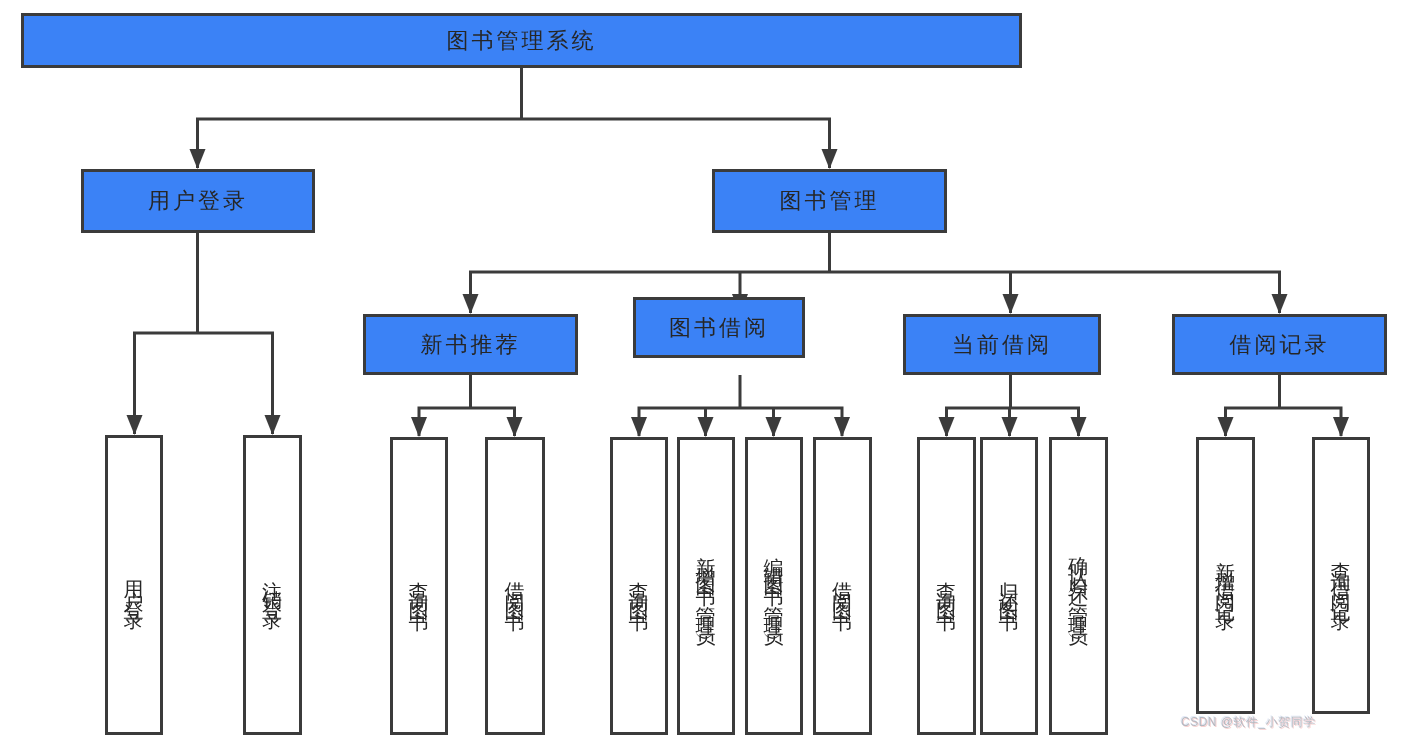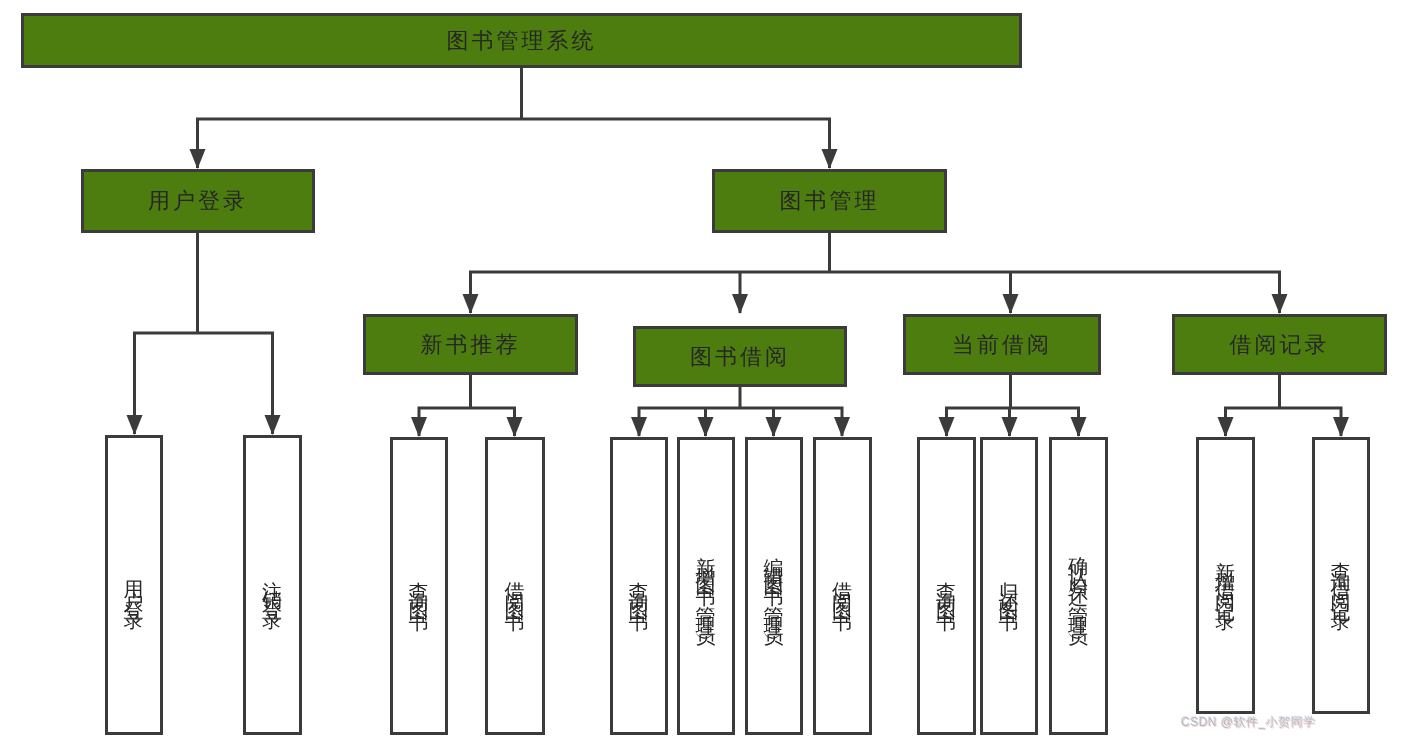--- a/index.html
+++ b/index.html
@@ -9,21 +9,21 @@
     background:#ffffff;
     font-family:"Liberation Sans","DejaVu Sans",sans-serif;
     color:#262626;
     overflow:hidden;
   }
   .wires{position:absolute;left:0;top:0;width:1405px;height:747px;}
   .wires path{stroke:#3b3b3b;stroke-width:3;fill:none;}
   .wires polygon{fill:#3b3b3b;stroke:none;}
   .hbox{
     position:absolute;box-sizing:border-box;
-    border:3px solid #3b3b3b;background:#4d7c0f;
+    border:3px solid #3b3b3b;background:#3b82f6;
     display:flex;align-items:center;justify-content:center;
     font-size:22px;letter-spacing:3px;
     white-space:nowrap;
   }
   .vbox{
     position:absolute;box-sizing:border-box;
     border:3px solid #3b3b3b;background:#ffffff;
     display:flex;align-items:center;justify-content:center;
   }
   .vbox .vtext{
@@ -103,21 +103,21 @@
   <div class="hbox" style="left:81px;top:169px;width:234px;height:64px;">
     <span>用户登录</span>
   </div>
   <div class="hbox" style="left:712px;top:169px;width:235px;height:64px;">
     <span>图书管理</span>
   </div>
 
   <div class="hbox" style="left:363px;top:314px;width:215px;height:61px;">
     <span>新书推荐</span>
   </div>
-  <div class="hbox" style="left:633px;top:326px;width:214px;height:61px;">
+  <div class="hbox" style="left:633px;top:297px;width:172px;height:61px;">
     <span>图书借阅</span>
   </div>
   <div class="hbox" style="left:903px;top:314px;width:198px;height:61px;">
     <span>当前借阅</span>
   </div>
   <div class="hbox" style="left:1172px;top:314px;width:215px;height:61px;">
     <span>借阅记录</span>
   </div>
 
   <div class="vbox" style="left:105px;top:435px;width:58px;height:300px;">

